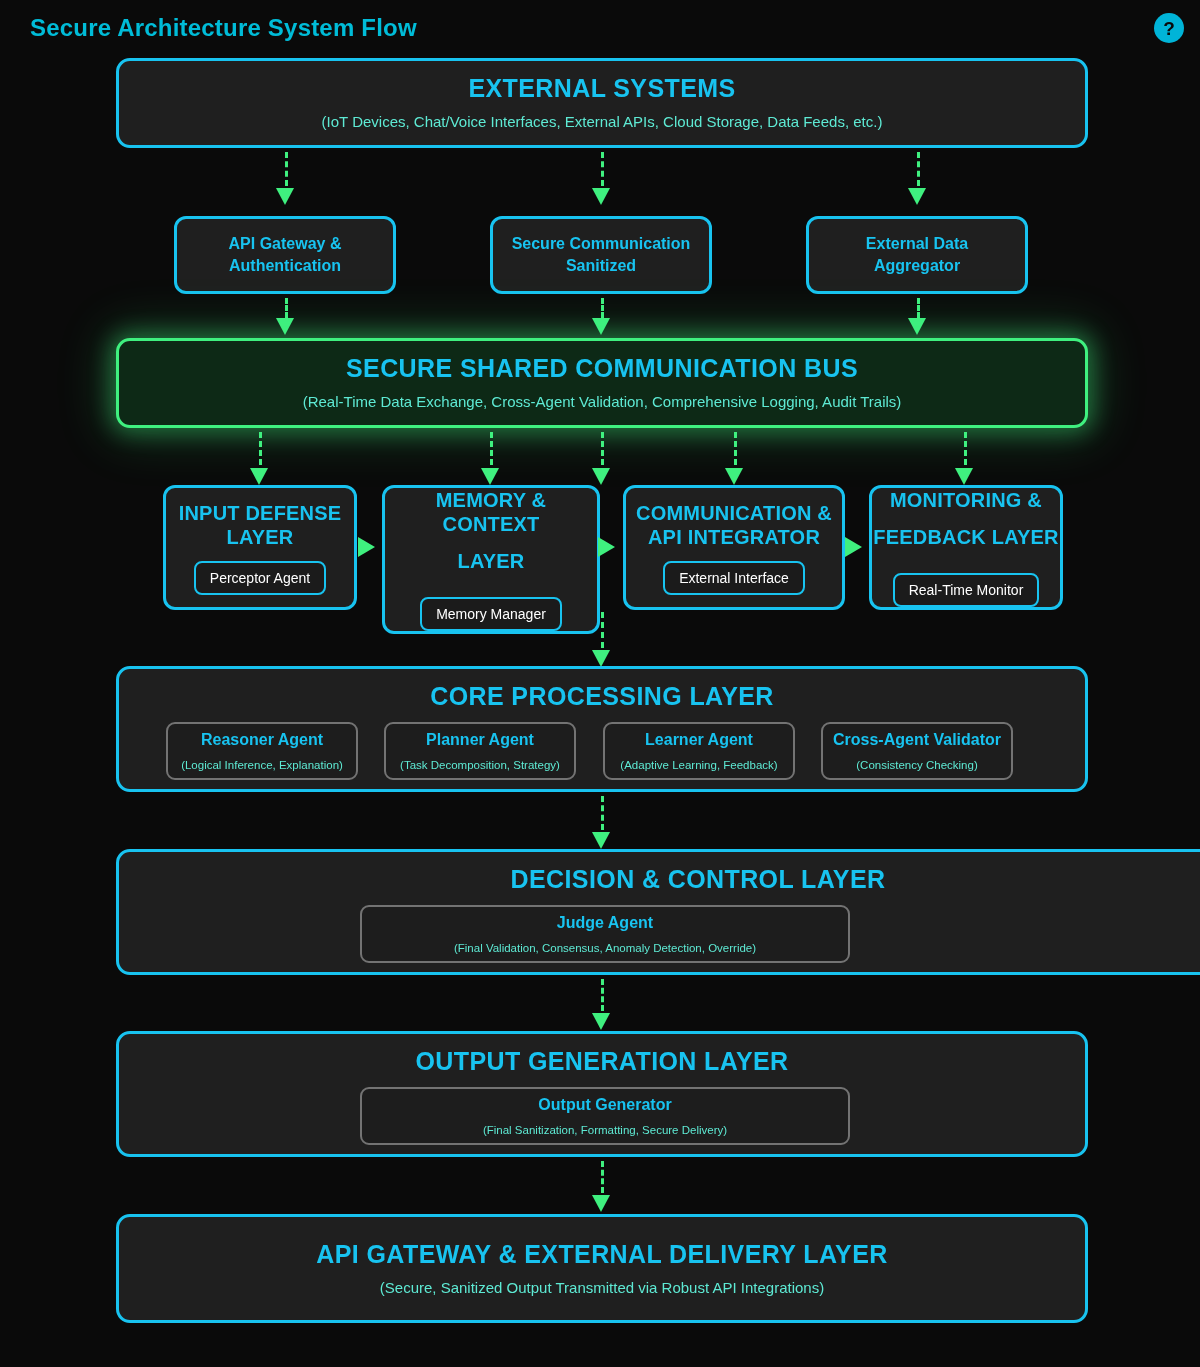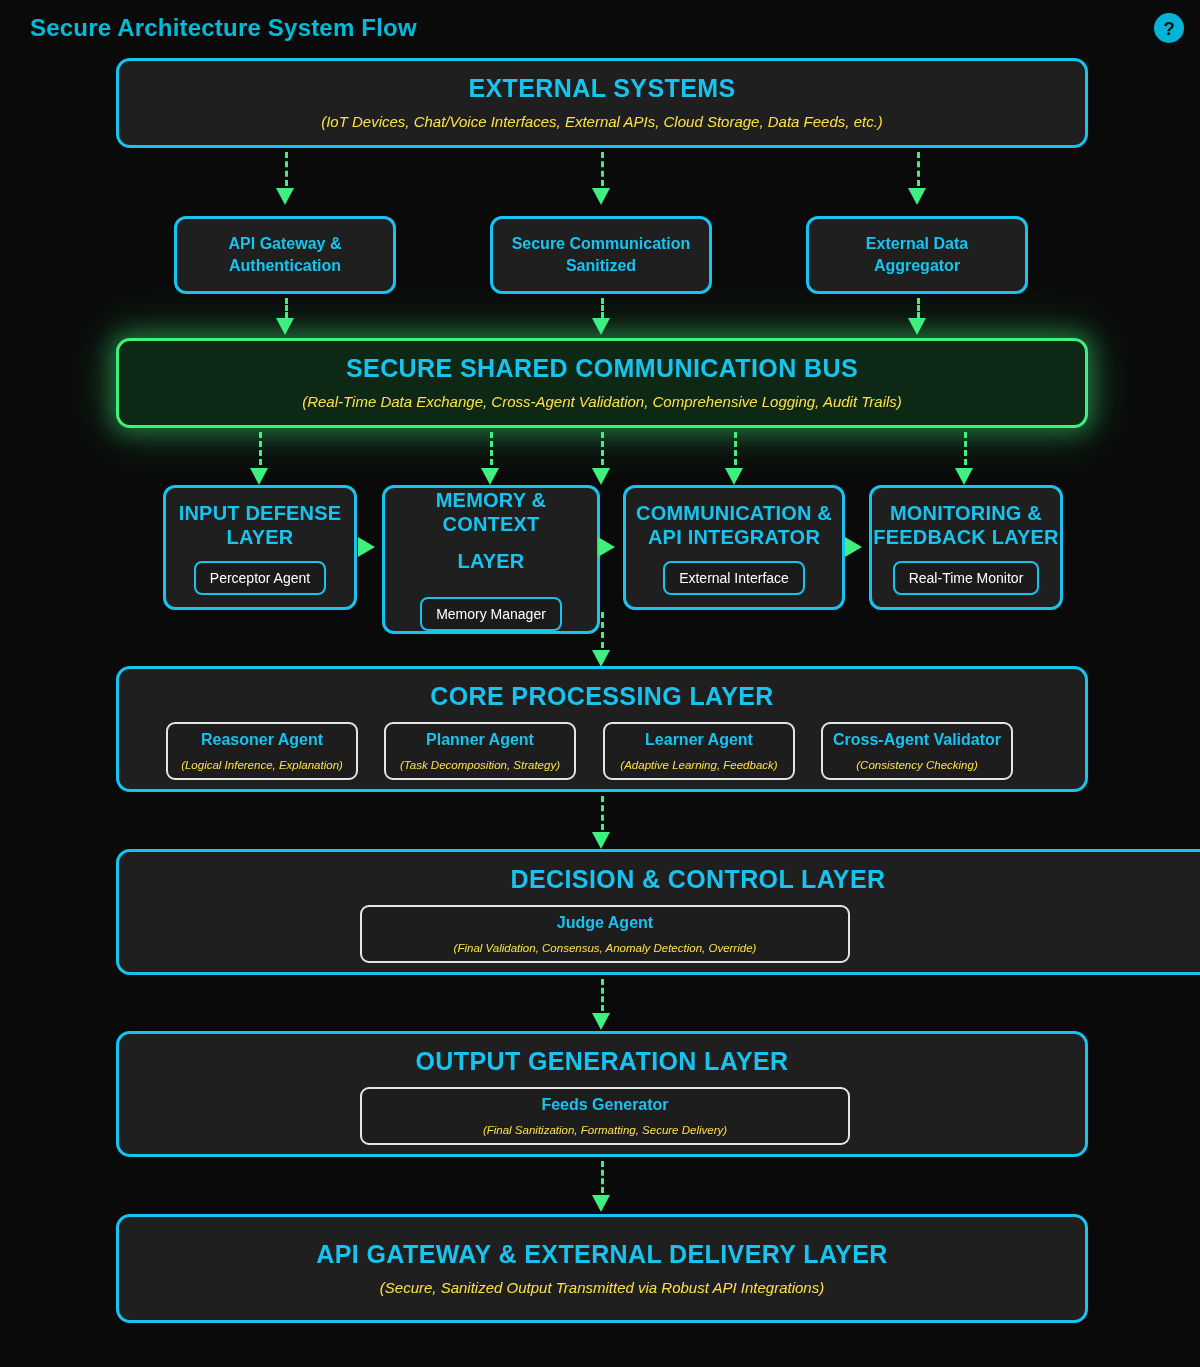--- a/index.html
+++ b/index.html
@@ -43,21 +43,21 @@
   }
   .title-md {
     font-size: 20px; font-weight: bold; color: #18c3f0;
     line-height: 1.2; letter-spacing: .2px;
   }
   .title-sm {
     font-size: 16px; font-weight: bold; color: #18c3f0;
     line-height: 1.35;
   }
   .subtitle {
-    font-size: 15px; font-style: italic; color: #fde047;
+    font-size: 15px; color: #5eead4;
     margin-top: 9px; line-height: 1.3;
   }
   .subtitle.tiny { font-size: 11.5px; margin-top: 7px; }
   .chip {
     border: 2px solid #18c3f0;
     border-radius: 8px;
     background: #1b1b1b;
     color: #ffffff;
     font-size: 14px;
     padding: 7px 14px;
@@ -68,21 +68,21 @@
   .node.bus {
     background: #0d2916;
     border: 3px solid #3ff07f;
     box-shadow: 0 0 22px 5px rgba(63,240,127,.38),
                 0 0 48px 14px rgba(63,240,127,.16);
   }
 
   
   .subcard {
     position: absolute;
-    border: 2px solid #e5e5e5;
+    border: 2px solid #737373;
     border-radius: 9px;
     background: #1d1d1d;
     display: flex; flex-direction: column;
     align-items: center; justify-content: center;
     text-align: center;
   }
 
   
   .dash-v {
     position: absolute; width: 0;
@@ -170,21 +170,21 @@
     <div class="title-md">LAYER</div>
     <div class="chip" style="margin-top:12px;">Memory Manager</div>
   </div>
 
   <div class="node" style="left:623px; top:485px; width:222px; height:125px;">
     <div class="title-md">COMMUNICATION &amp;</div>
     <div class="title-md">API INTEGRATOR</div>
     <div class="chip" style="margin-top:12px;">External Interface</div>
   </div>
 
-  <div class="node" style="left:869px; top:485px; width:194px; height:125px;">
+  <div class="node" style="left:869px; top:485px; width:194px; height:125px;justify-content:space-between;">
     <div class="title-md">MONITORING &amp;</div>
     <div class="title-md">FEEDBACK LAYER</div>
     <div class="chip" style="margin-top:12px;">Real-Time Monitor</div>
   </div>
 
   <div class="arrow-right" style="left:358px; top:537px;"></div>
   <div class="arrow-right" style="left:598px; top:537px;"></div>
   <div class="arrow-right" style="left:845px; top:537px;"></div>
 
   <div class="dash-v" style="left:601px; top:612px; height:36px;"></div>
@@ -220,21 +220,21 @@
       <div class="subtitle tiny">(Final Validation, Consensus, Anomaly Detection, Override)</div>
     </div>
   </div>
 
   <div class="dash-v" style="left:601px; top:979px; height:32px;"></div>
   <div class="arrow-down" style="left:592px; top:1013px;"></div>
 
   <div class="node banner" style="left:116px; top:1031px; width:972px; height:126px; justify-content:flex-start; padding-top:13px;">
     <div class="title-lg">OUTPUT GENERATION LAYER</div>
     <div class="subcard" style="left:241px; top:53px; width:490px; height:58px;">
-      <div class="title-sm">Feeds Generator</div>
+      <div class="title-sm">Output Generator</div>
       <div class="subtitle tiny">(Final Sanitization, Formatting, Secure Delivery)</div>
     </div>
   </div>
 
   <div class="dash-v" style="left:601px; top:1161px; height:32px;"></div>
   <div class="arrow-down" style="left:592px; top:1195px;"></div>
 
   <div class="node banner" style="left:116px; top:1214px; width:972px; height:109px;text-align:right;">
     <div class="title-lg">API GATEWAY &amp; EXTERNAL DELIVERY LAYER</div>
     <div class="subtitle">(Secure, Sanitized Output Transmitted via Robust API Integrations)</div>

